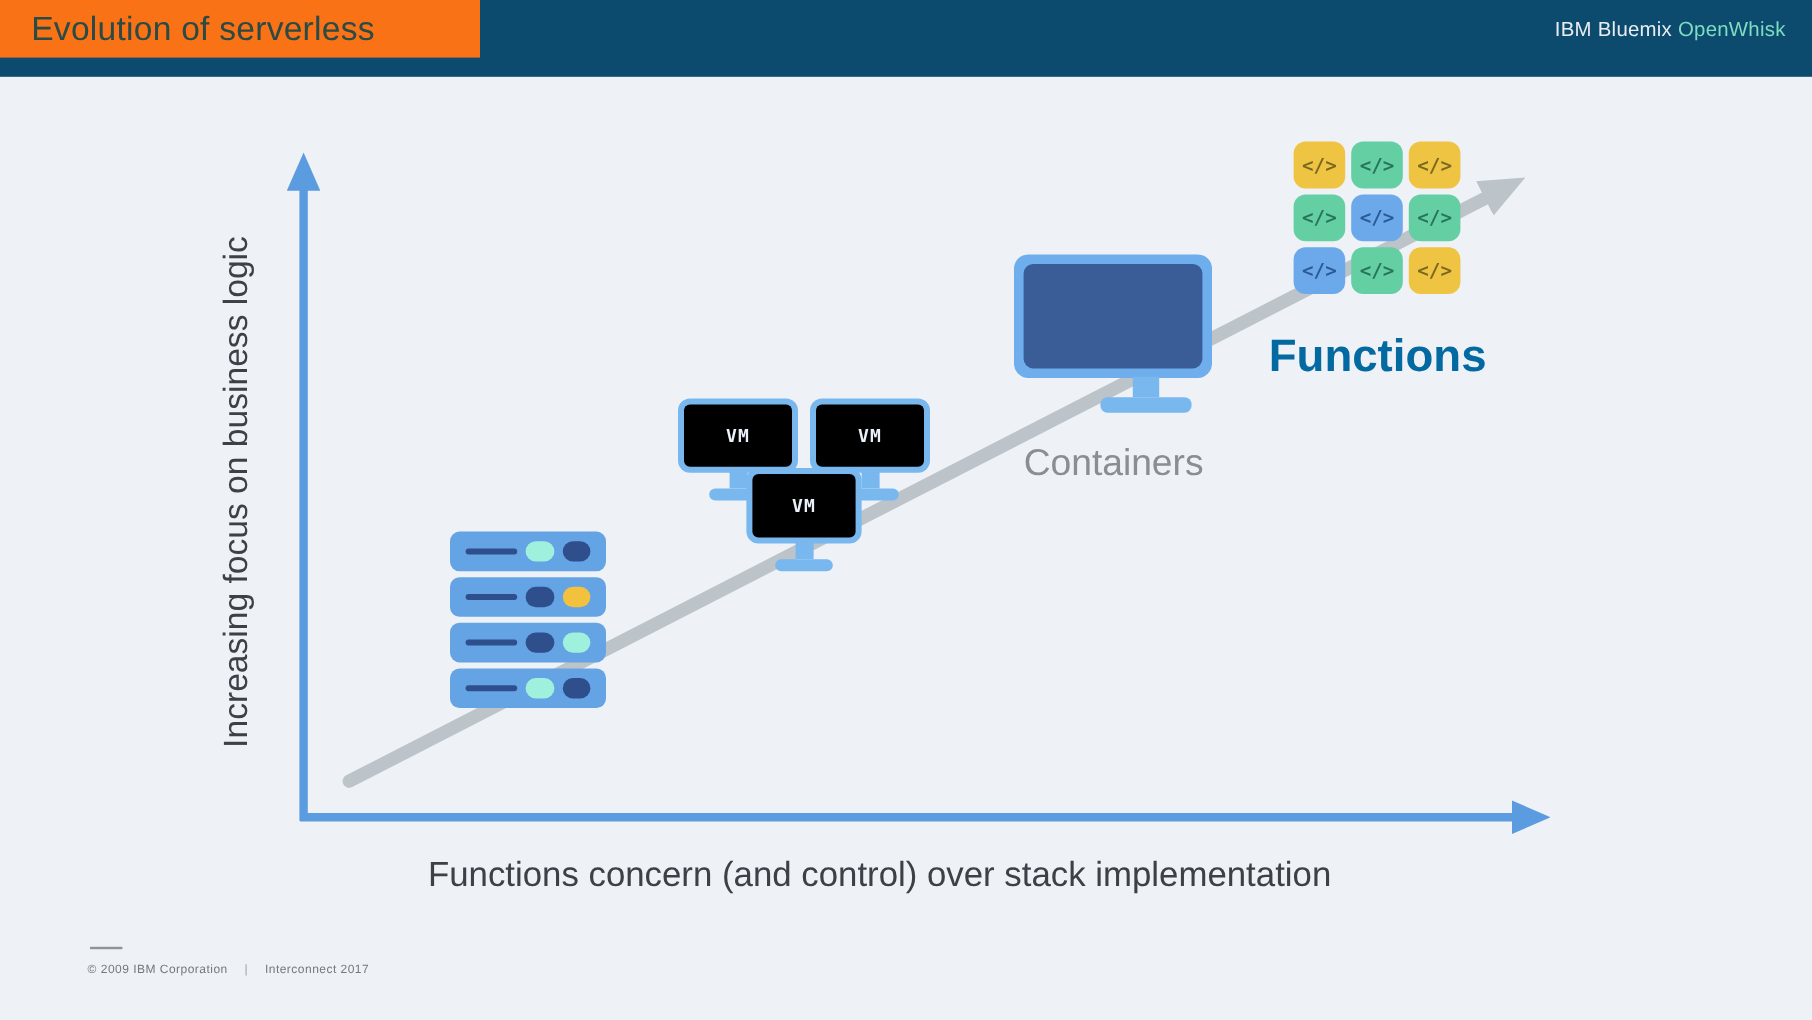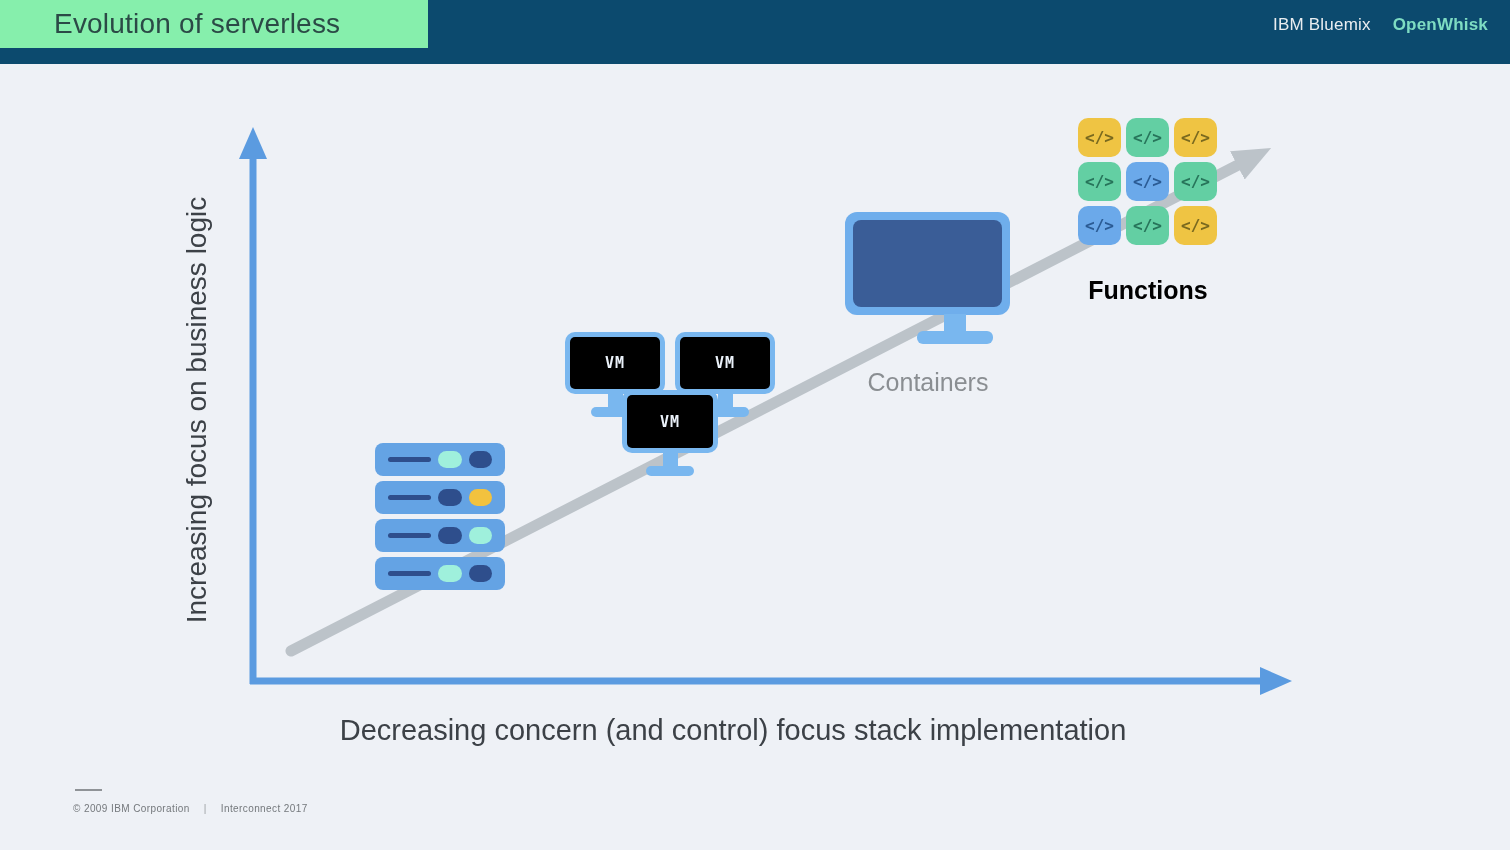--- a/index.html
+++ b/index.html
@@ -3,40 +3,40 @@
 <meta charset="utf-8">
 <style>
   html,body{margin:0;padding:0;background:#EEF1F6;}
   .slide{position:relative;width:1510px;height:850px;background:#EEF1F6;overflow:hidden;
          font-family:"Liberation Sans",sans-serif;}
 
   
   .header-bar{position:absolute;left:0;top:0;width:1510px;height:64px;background:#0c4a6e;}
   .brand{position:absolute;right:22px;top:0;height:50px;display:flex;align-items:center;
          font-size:17px;color:#E9EDF0;letter-spacing:.2px;}
-  .brand .product{color:#7EDCC2;font-weight:bold;margin-left:22px;}
-  .title-block{position:absolute;left:0;top:0;width:400px;height:48px;background:#86efac;padding-left:28px;}
+  .brand .product{color:#7EDCC2;font-weight:normal;margin-left:5px;}
+  .title-block{position:absolute;left:0;top:0;width:400px;height:48px;background:#f97316;}
   .title-block h1{margin:0;padding-left:26px;line-height:48px;font-size:28px;font-weight:400;
                   color:#2B4A46;letter-spacing:.2px;}
 
   
   .diagram{position:absolute;left:0;top:50px;width:1510px;height:800px;}
   .arrows{position:absolute;left:0;top:0;z-index:1;}
 
   .y-axis-label{position:absolute;left:197px;top:360px;transform:translate(-50%,-50%) rotate(-90deg);
                 white-space:nowrap;font-size:28px;color:#3C4147;z-index:2;}
   .x-axis-label{position:absolute;left:733px;top:680px;transform:translate(-50%,-50%);
                 white-space:nowrap;font-size:29px;color:#3C4147;z-index:2;}
 
   .stage-label{position:absolute;transform:translateX(-50%);white-space:nowrap;
-               font-size:25px;color:#8A8E92;z-index:3;}
+               font-size:31px;color:#8A8E92;z-index:3;}
   .label-bare-metal{left:440px;top:572px;}
   .label-vms{left:678px;top:451px;}
   .label-containers{left:928px;top:318px;}
-  .label-functions{left:1148px;top:226px;font-size:25px;font-weight:bold;color:#000000;}
+  .label-functions{left:1148px;top:226px;font-size:38px;font-weight:bold;color:#0369a1;}
 
   
   .server-stack{position:absolute;left:375px;top:393px;z-index:2;}
   .server-unit{width:130px;height:33px;background:#64A3E4;border-radius:8px;margin-bottom:5px;
                display:flex;align-items:center;padding:0 13px;box-sizing:border-box;}
   .dash{width:50px;height:5px;border-radius:3px;background:#2E4E8C;}
   .server-unit .spacer{flex:1;}
   .pill{width:27px;height:17px;border-radius:9px;margin-left:7px;}
   .pill-mint{background:#9FF0DC;}
   .pill-navy{background:#2E4E8C;}
@@ -107,21 +107,21 @@
         <marker id="mGray" markerUnits="userSpaceOnUse" markerWidth="38" markerHeight="32" refX="3" refY="16" orient="auto">
           <path d="M0,0 L38,16 L0,32 Z" fill="#BCC3C9"></path>
         </marker>
       </defs>
       <line x1="291" y1="601" x2="1240" y2="114" stroke="#BCC3C9" stroke-width="11" stroke-linecap="round" marker-end="url(#mGray)"></line>
       <line x1="253" y1="634" x2="253" y2="106" stroke="#5B9BE0" stroke-width="7" marker-end="url(#mBlue)"></line>
       <line x1="250" y1="631" x2="1263" y2="631" stroke="#5B9BE0" stroke-width="7" marker-end="url(#mBlue)"></line>
     </svg>
 
     <div class="y-axis-label">Increasing focus on business logic</div>
-    <div class="x-axis-label">Decreasing concern (and control) focus stack implementation</div>
+    <div class="x-axis-label">Functions concern (and control) over stack implementation</div>
 
     <div class="server-stack">
       <div class="server-unit">
         <span class="dash"></span>
           <span class="spacer"></span>
         <span class="pill pill-mint"></span>
         <span class="pill pill-navy"></span>
       </div>
       <div class="server-unit">
         <span class="dash"></span>

